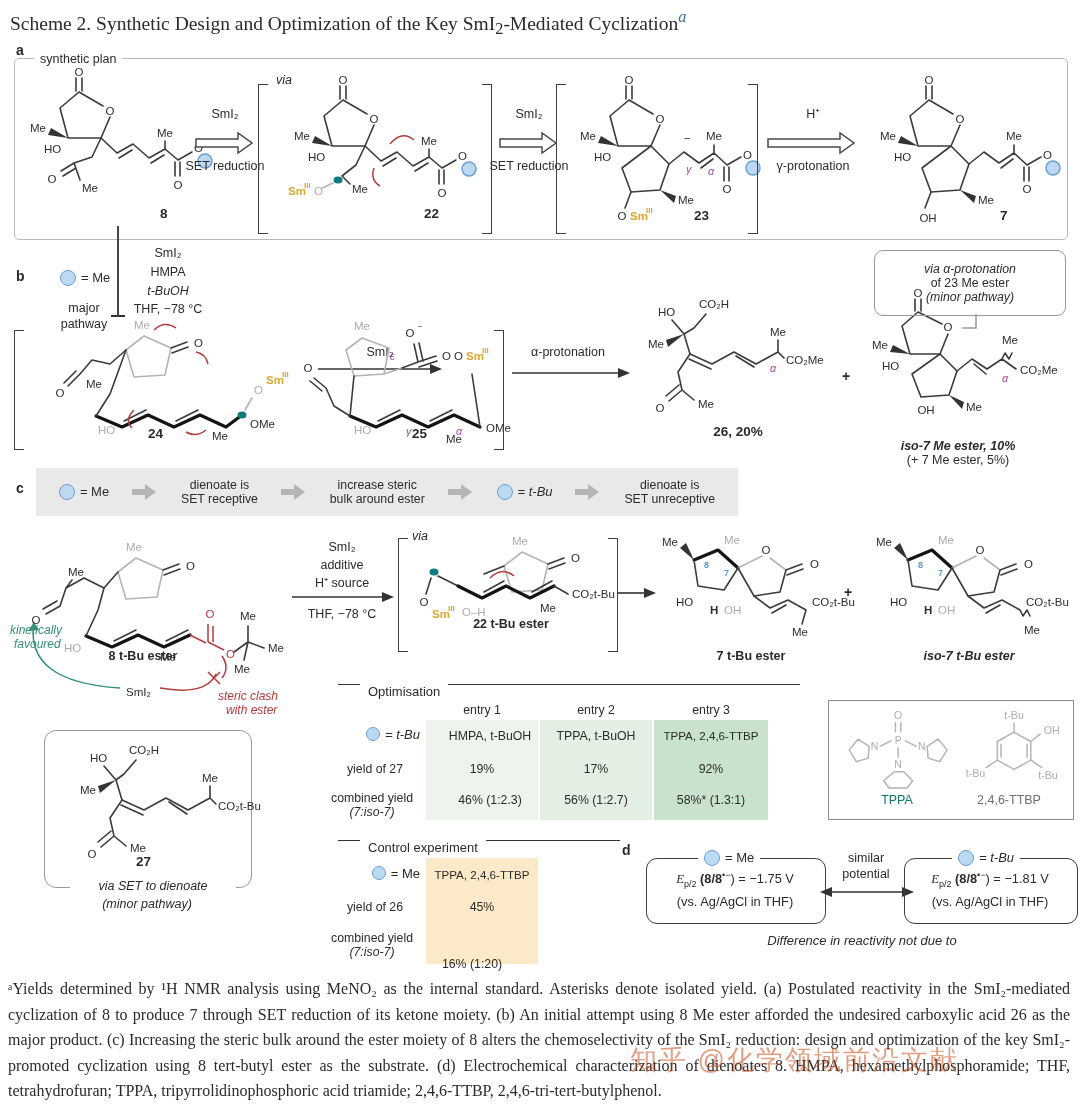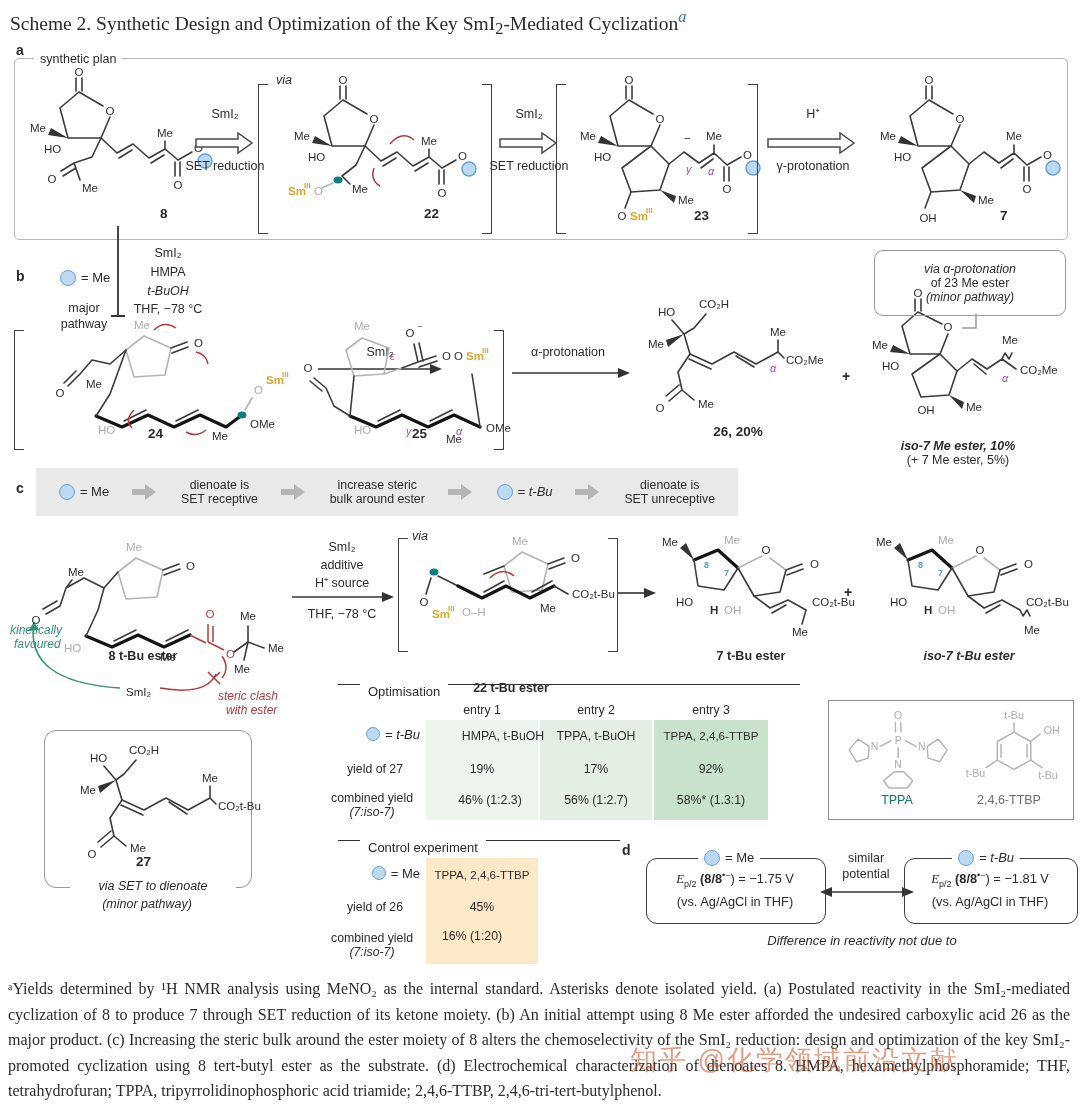--- a/index.html
+++ b/index.html
@@ -405,21 +405,21 @@
     <text class="gt tm" x="116" y="11">Me</text>
     <text x="167" y="28">O</text>
     <text class="tm" x="20" y="72">O</text>
     <text class="smt" x="28" y="84">Sm</text>
     <text class="smt t8" x="44" y="77">III</text>
     <text class="gt" x="58" y="82">O–H</text>
     <text class="tm" x="144" y="78">Me</text>
     <text x="168" y="64">CO₂t-Bu</text>
   </svg>
   <div class="abs brR" style="left:608px;top:538px;height:112px"></div>
-  <div class="abs txt ctr" style="left:446px;top:680px;width:130px"><span class="bold">22 t-Bu ester</span></div>
+  <div class="abs txt ctr" style="left:446px;top:616px;width:130px"><span class="bold">22 t-Bu ester</span></div>
 
   <svg class="abs" style="left:618px;top:586px" width="38" height="14" viewBox="0 0 38 14">
       <line x1="0" y1="7" x2="28" y2="7" stroke="#333" stroke-width="1.6"></line>
       <polygon points="38,7 26,2 26,12" fill="#333"></polygon>
     </svg>
 
   <svg class="abs" style="left:652px;top:530px" width="215" height="112" viewBox="0 0 215 112">
     <g>
       <path class="bb" d="M42,30 L66,20 L86,38"></path>
       <path class="bd" d="M86,38 L72,60 L46,56 L42,30"></path>
@@ -495,21 +495,21 @@
   <div class="abs" style="left:426px;top:720px;width:112px;height:100px;background:#ecf4ec"></div>
   <div class="abs" style="left:540px;top:720px;width:112px;height:100px;background:#e3efe3"></div>
   <div class="abs" style="left:654px;top:720px;width:114px;height:100px;background:#c9e2cb"></div>
   <div class="abs cell" style="left:426px;top:703px;width:112px">entry 1</div>
   <div class="abs cell" style="left:540px;top:703px;width:112px">entry 2</div>
   <div class="abs cell" style="left:654px;top:703px;width:114px">entry 3</div>
   <div class="abs legendrow rgt" style="left:330px;top:727px;width:90px;justify-content:flex-end">
       <span class="bluecirc" style="width:12px;height:12px"></span>
       <span class="it">= t-Bu</span>
     </div>
-  <div class="abs cell" style="left:447px;top:729px;width:112px">HMPA, t-BuOH</div>
+  <div class="abs cell" style="left:434px;top:729px;width:112px">HMPA, t-BuOH</div>
   <div class="abs cell" style="left:540px;top:729px;width:112px">TPPA, t-BuOH</div>
   <div class="abs cell" style="left:654px;top:729px;width:114px;font-size:11.6px">TPPA, 2,4,6-TTBP</div>
   <div class="abs cell rgt" style="left:330px;top:762px;width:90px">yield of 27</div>
   <div class="abs cell" style="left:426px;top:762px;width:112px">19%</div>
   <div class="abs cell" style="left:540px;top:762px;width:112px">17%</div>
   <div class="abs cell" style="left:654px;top:762px;width:114px">92%</div>
   <div class="abs cell rgt" style="left:324px;top:791px;width:96px">
       <div>combined yield</div>
       <div class="it">(7:iso-7)</div>
     </div>
@@ -551,21 +551,21 @@
       <span class="bluecirc" style="width:12px;height:12px"></span>
       <span>= Me</span>
     </div>
   <div class="abs cell" style="left:426px;top:868px;width:112px;font-size:11.6px">TPPA, 2,4,6-TTBP</div>
   <div class="abs cell rgt" style="left:330px;top:900px;width:90px">yield of 26</div>
   <div class="abs cell" style="left:426px;top:900px;width:112px">45%</div>
   <div class="abs cell rgt" style="left:324px;top:931px;width:96px">
       <div>combined yield</div>
       <div class="it">(7:iso-7)</div>
     </div>
-  <div class="abs cell" style="left:426px;top:929px;width:92px">16% (1:20)</div>
+  <div class="abs cell" style="left:426px;top:957px;width:92px">16% (1:20)</div>
 
   <div class="abs bold" style="left:622px;top:842px;font-size:14px">d</div>
   <div class="abs dbox" style="left:646px;top:858px;width:178px;height:64px"></div>
   <div class="abs legendrow onborder" style="left:698px;top:850px">
       <span class="bluecirc"></span>
       <span>= Me</span>
     </div>
   <div class="abs ctr" style="left:648px;top:870px;width:174px;font-size:12.8px"><span class="it serif">E</span><sub style="font-size:9px">p/2</sub> <span class="bold">(8/8</span><sup style="font-size:9px">•−</sup><span>) = −1.75 V</span></div>
   <div class="abs ctr" style="left:648px;top:894px;width:174px;font-size:12.8px">(vs. Ag/AgCl in THF)</div>
 

